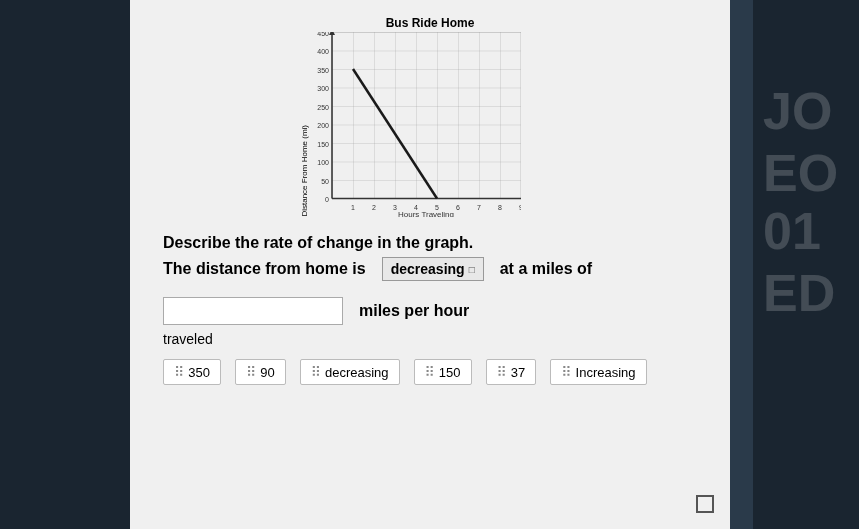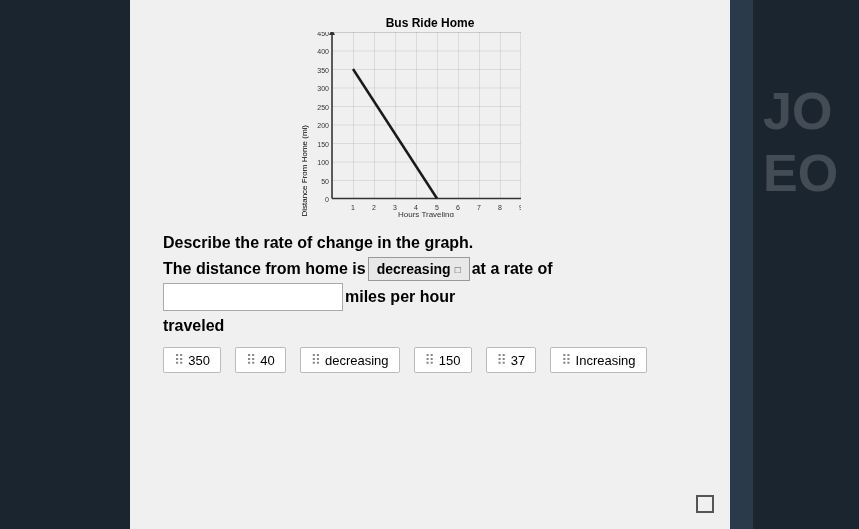--- a/index.html
+++ b/index.html
@@ -98,21 +98,21 @@
       font-weight: bold;
       margin-bottom: 5px;
     }
 
     .sentence-row {
       display: flex;
       align-items: center;
       flex-wrap: wrap;
       font-size: 16px;
       font-weight: bold;
-      gap: 2px;
+      gap: 16px;
       margin-bottom: 6px;
     }
 
     .answer-box {
       border: 1px solid #999;
       background: #e8e8e8;
       min-width: 100px;
       padding: 3px 8px;
       font-size: 14px;
       display: inline-flex;
@@ -122,22 +122,22 @@
 
     .answer-box-wide {
       min-width: 180px;
       height: 28px;
       border: 1px solid #aaa;
       background: #fff;
       display: inline-block;
     }
 
     .word-traveled {
-      font-size: 16px;
-      font-weight: bold;
+      font-size: 14px;
+      font-weight: normal;
       margin-top: 1px;
       margin-bottom: 12px;
     }
 
     .drag-instruction {
       font-size: 11px;
       color: #555;
       margin-bottom: 10px;
     }
 
@@ -176,20 +176,23 @@
     }
   </style>
 </head>
 <body>
 
 <div class="left-panel"></div>
 
 <div class="right-panel">
   <div style="position:absolute; top:80px; left:10px; font-size:52px; font-weight:900; color:rgba(255,255,255,0.18); line-height:1.2;">
     JO<br>EO
+  </div>
+  <div style="position:absolute; top:200px; left:10px; font-size:52px; font-weight:900; color:rgba(255,255,255,0.18); line-height:1.2;">
+    01<br>ED
   </div>
 </div>
 
 <div class="main-panel">
 
   <div class="chart-section">
     <div class="chart-container">
       <div class="chart-title">Bus Ride Home</div>
       <div class="chart-inner">
         <div class="y-axis-label">Distance From Home (mi)</div>
@@ -246,36 +249,36 @@
 
   <div class="question-section">
     <div class="question-title">Describe the rate of change in the graph.</div>
 
     <div class="sentence-row">
       <span>The distance from home is</span>
       <span class="answer-box">
         <span>decreasing</span>
         <span style="font-size:10px; color:#555;">□</span>
       </span>
-      <span>at a rate of</span>
+      <span>at a miles of</span>
       <span class="answer-box-wide"></span>
       <span>miles per hour</span>
     </div>
 
     <div class="word-traveled">traveled</div>
 
 
     <div class="drag-options">
     <div class="drag-chip">
           <span class="dots">⠿</span>
           <span>350</span>
         </div>
         <div class="drag-chip">
           <span class="dots">⠿</span>
-          <span>40</span>
+          <span>90</span>
         </div>
         <div class="drag-chip">
           <span class="dots">⠿</span>
           <span>decreasing</span>
         </div>
         <div class="drag-chip">
           <span class="dots">⠿</span>
           <span>150</span>
         </div>
         <div class="drag-chip">

